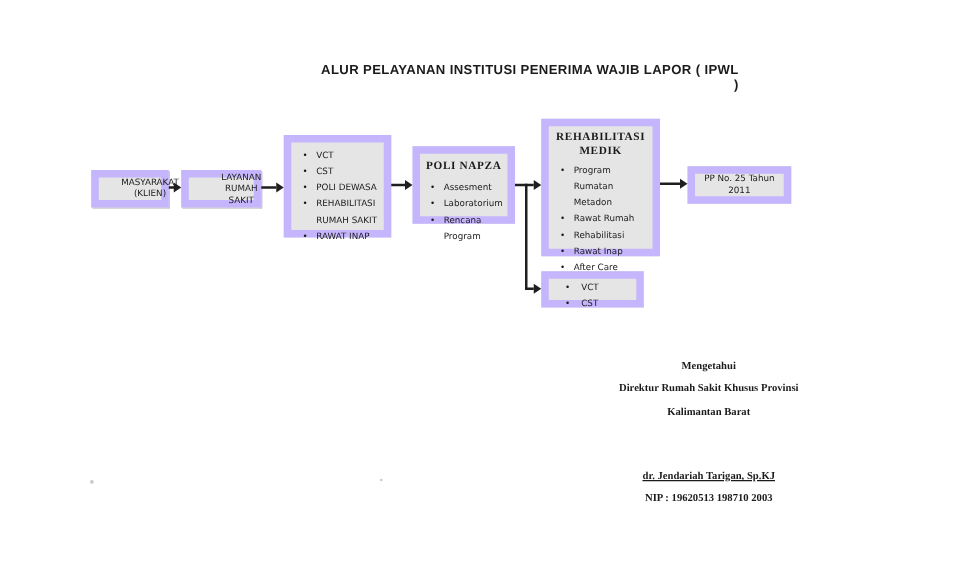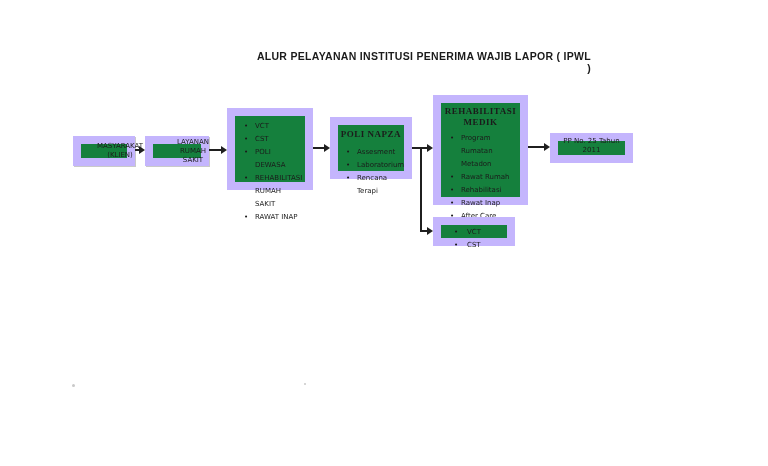--- a/index.html
+++ b/index.html
@@ -8,21 +8,21 @@
   .page { position:relative; width:768px; height:466px; background:#ffffff; overflow:hidden; }
 
   .doc-title {
     position:absolute; left:255px; top:50px; width:336px;
     font-family:"Liberation Sans", sans-serif;
     font-size:10.5px; font-weight:bold; letter-spacing:.3px;
     text-align:right; color:#1b1b1b;
   }
 
   .box {
-    position:absolute; border:8px solid #c4b5fd; background:#15803d;
+    position:absolute; border:6px solid #c4b5fd; background:#e5e5e5;
     font-size:7px; line-height:9px; color:#1b1b1b;
   }
   .box.shadow { box-shadow:1px 1px 0 rgba(40,40,40,.25);padding-left:32px; }
   .centered { display:flex; align-items:center; justify-content:center;
               text-align:center; white-space:pre-line; }
 
   .serif-head {
     font-family:"Liberation Serif", serif; font-weight:bold;
     font-size:9px; line-height:11px; letter-spacing:.5px;
     text-align:center; white-space:pre-line;
@@ -104,21 +104,21 @@
       <div class="bitem">
         <span class="bu">•</span>
         <span class="tx">Assesment</span>
       </div>
       <div class="bitem">
         <span class="bu">•</span>
         <span class="tx">Laboratorium</span>
       </div>
       <div class="bitem">
         <span class="bu">•</span>
-        <span class="tx">Rencana Terapi</span>
+        <span class="tx">Rencana Program</span>
       </div>
     </div>
   </div>
 
   <div class="box" style="left:433px; top:95px; width:95px; height:110px;">
     <div class="serif-head" style="margin-top:3px;">REHABILITASI
 MEDIK</div>
     <div class="blist" style="padding-top:4px;">
       <div class="bitem">
         <span class="bu">•</span>
@@ -173,17 +173,24 @@
   <div class="hline" style="left:412px; top:147px; width:15px;"></div>
   <div class="arr" style="left:427px; top:144px;"></div>
 
   <div class="vline" style="left:420px; top:147px; height:85px;"></div>
   <div class="hline" style="left:420px; top:230px; width:7px;"></div>
   <div class="arr" style="left:427px; top:227px;"></div>
 
   <div class="hline" style="left:528px; top:146px; width:16px;"></div>
   <div class="arr" style="left:544px; top:143px;"></div>
 
+  <div class="sig">
+    <div class="s1">Mengetahui</div>
+    <div class="s2">Direktur Rumah Sakit Khusus Provinsi</div>
+    <div class="s3">Kalimantan Barat</div>
+    <div class="nm">dr. Jendariah Tarigan, Sp.KJ</div>
+    <div class="np">NIP : 19620513 198710 2003</div>
+  </div>
 
   <div class="speck" style="left:72px; top:384px; width:3px; height:3px;"></div>
   <div class="speck" style="left:304px; top:383px; width:2px; height:2px;"></div>
 
 </div>
 
 </body></html>

